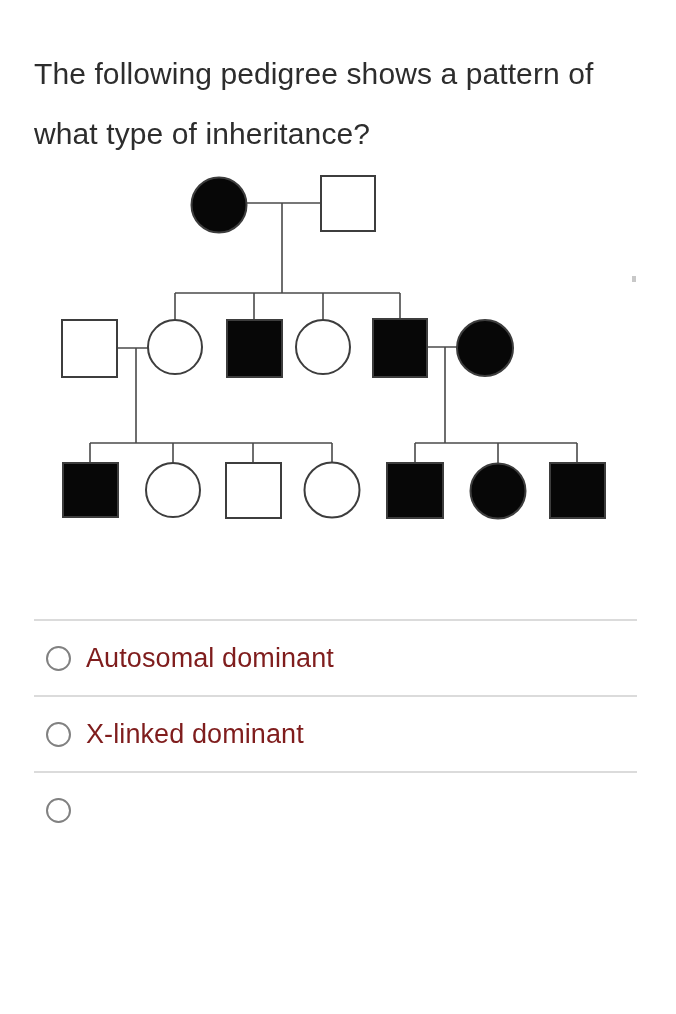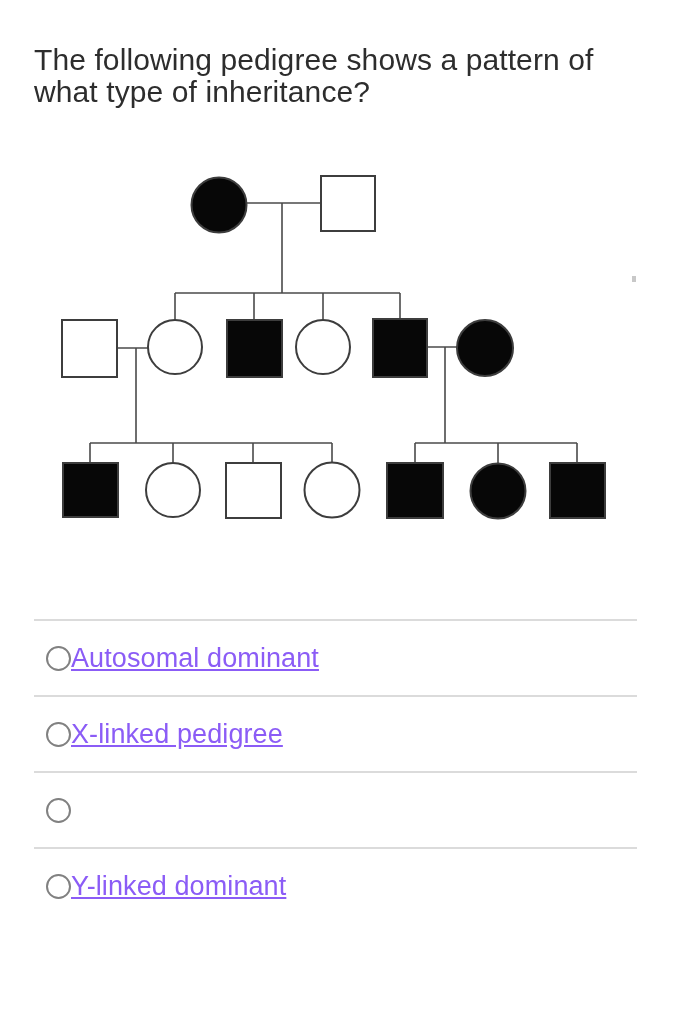--- a/index.html
+++ b/index.html
@@ -9,21 +9,21 @@
     height: 1014px;
     font-family: "Liberation Sans", sans-serif;
     overflow: hidden;
   }
   .question-title {
     position: absolute;
     left: 34px;
     top: 44px;
     width: 592px;
     font-size: 30px;
-    line-height: 32px;
+    line-height: 60px;
     font-weight: 400;
     color: #2d2d2d;
     letter-spacing: 0.1px;
   }
   .pedigree-wrap {
     position: absolute;
     left: 0;
     top: 160px;
     width: 676px;
     height: 400px;
@@ -50,25 +50,25 @@
     width: 25px;
     height: 25px;
     min-width: 25px;
     border: 2px solid #818181;
     border-radius: 50%;
     background: #ffffff;
     margin-left: 12px;
     cursor: pointer;
   }
   .option-label {
+    margin-left: 15px;
     font-size: 27px;
-    color: #8b5cf6;
+    color: #7f1d1d;
     letter-spacing: 0.1px;
     cursor: pointer;
-    text-decoration: underline;
   }
 </style>
 </head>
 <body>
 
 <div class="question-title">The following pedigree shows a pattern of what type of inheritance?</div>
 
 <div class="pedigree-wrap">
   <svg width="676" height="400" viewBox="0 0 676 400">
 
@@ -117,22 +117,18 @@
   </svg>
 </div>
 
 <div class="options">
   <div class="option-row">
     <div class="radio"></div>
     <div class="option-label">Autosomal dominant</div>
   </div>
   <div class="option-row">
     <div class="radio"></div>
-    <div class="option-label">X-linked pedigree</div>
+    <div class="option-label">X-linked dominant</div>
   </div>
   <div class="option-row">
     <div class="radio"></div>
   </div>
-  <div class="option-row">
-    <div class="radio"></div>
-    <div class="option-label">Y-linked dominant</div>
-  </div>
 </div>
 
 </body></html>

